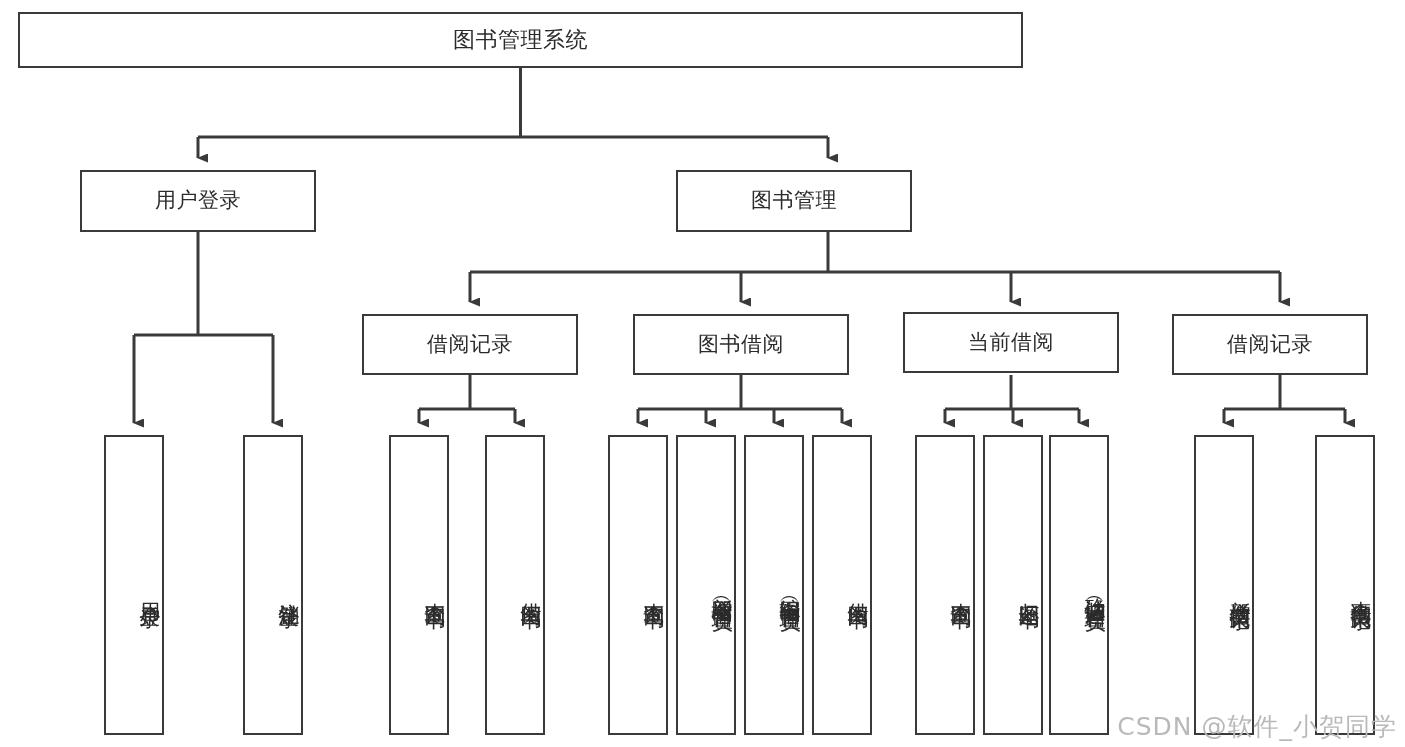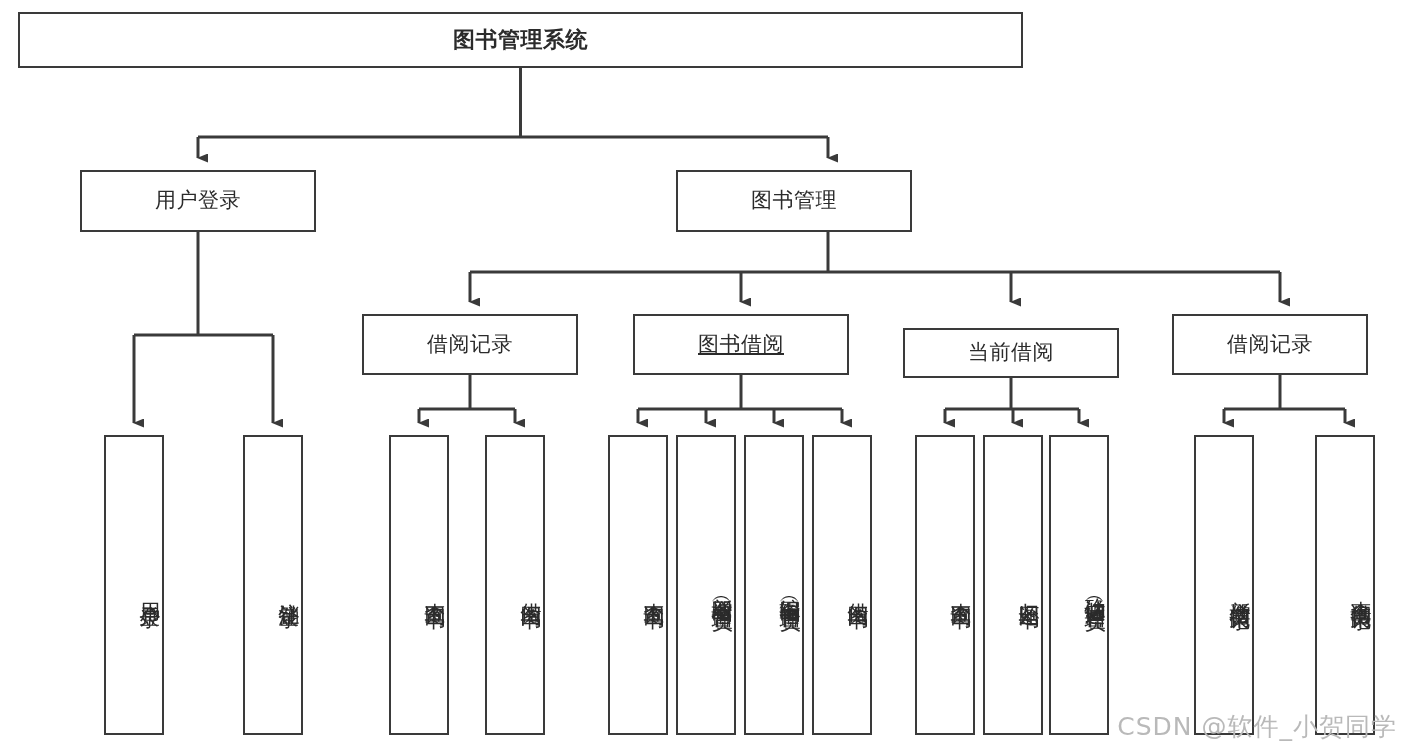--- a/index.html
+++ b/index.html
@@ -111,36 +111,36 @@
         <line x1="1013" y1="409" x2="1013" y2="423" stroke="#3a3a3a" stroke-width="3" marker-end="url(#arrowhead)"></line>
         <line x1="1079" y1="409" x2="1079" y2="423" stroke="#3a3a3a" stroke-width="3" marker-end="url(#arrowhead)"></line>
         <line x1="1280" y1="375" x2="1280" y2="409" stroke="#3a3a3a" stroke-width="3"></line>
         <line x1="1224" y1="409" x2="1345" y2="409" stroke="#3a3a3a" stroke-width="3"></line>
         <line x1="1224" y1="409" x2="1224" y2="423" stroke="#3a3a3a" stroke-width="3" marker-end="url(#arrowhead)"></line>
         <line x1="1345" y1="409" x2="1345" y2="423" stroke="#3a3a3a" stroke-width="3" marker-end="url(#arrowhead)"></line>
       </g>
   </svg>
 
   <div id="node-layer">
-      <div class="node horiz root" style="left: 18px; top: 12px; width: 1005px; height: 56px; font-weight: bold;">
+      <div class="node horiz root" style="left: 18px; top: 12px; width: 1005px; height: 56px;">
         <span class="lbl">图书管理系统</span>
       </div>
       <div class="node horiz" style="left: 80px; top: 170px; width: 236px; height: 62px;">
         <span class="lbl">用户登录</span>
       </div>
       <div class="node horiz" style="left: 676px; top: 170px; width: 236px; height: 62px;">
         <span class="lbl">图书管理</span>
       </div>
       <div class="node horiz" style="left: 362px; top: 314px; width: 216px; height: 61px;">
         <span class="lbl">借阅记录</span>
       </div>
-      <div class="node horiz" style="left: 633px; top: 314px; width: 216px; height: 61px; text-decoration: underline;">
+      <div class="node horiz" style="left: 633px; top: 314px; width: 216px; height: 61px;">
         <span class="lbl">图书借阅</span>
       </div>
-      <div class="node horiz" style="left: 903px; top: 328px; width: 216px; height: 50px;">
+      <div class="node horiz" style="left: 903px; top: 312px; width: 216px; height: 61px;">
         <span class="lbl">当前借阅</span>
       </div>
       <div class="node horiz" style="left: 1172px; top: 314px; width: 196px; height: 61px;">
         <span class="lbl">借阅记录</span>
       </div>
       <div class="node vert" style="left: 104px; top: 435px; width: 60px; height: 300px;">
         <span class="lbl">用户登录</span>
       </div>
       <div class="node vert" style="left: 243px; top: 435px; width: 60px; height: 300px;">
         <span class="lbl">注销登录</span>

